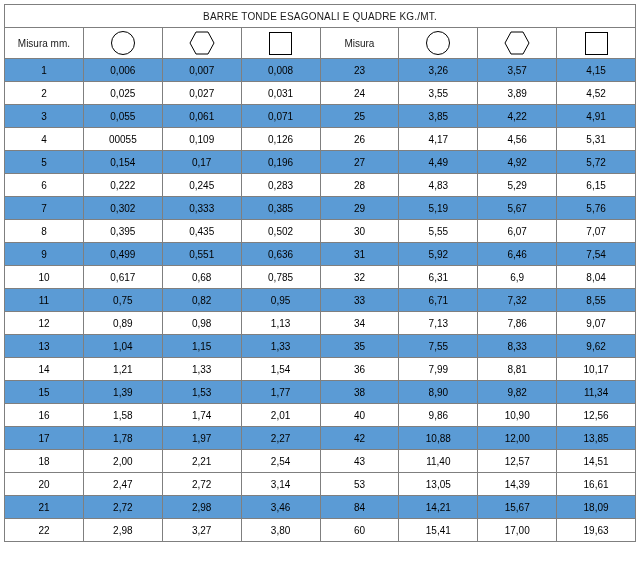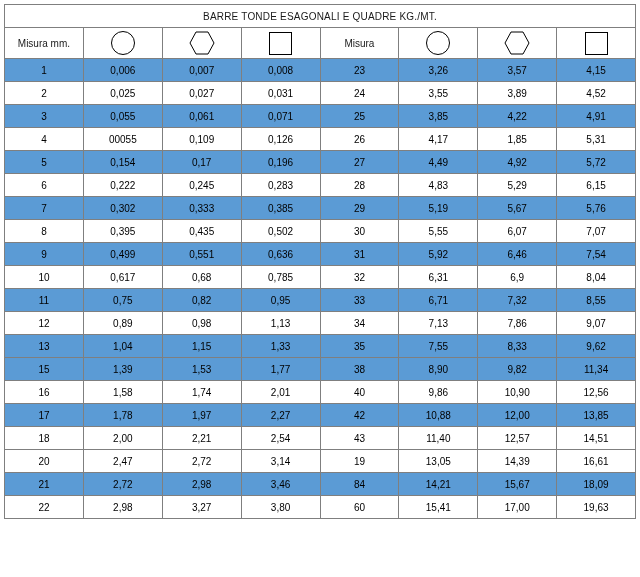--- a/index.html
+++ b/index.html
@@ -156,21 +156,21 @@
           <td class="col-v">4,22</td>
           <td class="col-v">4,91</td>
         </tr>
         <tr class="row-even">
           <td class="col-m">4</td>
           <td class="col-v">00055</td>
           <td class="col-v">0,109</td>
           <td class="col-v">0,126</td>
           <td class="col-m">26</td>
           <td class="col-v">4,17</td>
-          <td class="col-v">1,85</td>
+          <td class="col-v">4,56</td>
           <td class="col-v">5,31</td>
         </tr>
         <tr class="row-odd">
           <td class="col-m">5</td>
           <td class="col-v">0,154</td>
           <td class="col-v">0,17</td>
           <td class="col-v">0,196</td>
           <td class="col-m">27</td>
           <td class="col-v">4,49</td>
           <td class="col-v">4,92</td>
@@ -249,20 +249,30 @@
         <tr class="row-odd">
           <td class="col-m">13</td>
           <td class="col-v">1,04</td>
           <td class="col-v">1,15</td>
           <td class="col-v">1,33</td>
           <td class="col-m">35</td>
           <td class="col-v">7,55</td>
           <td class="col-v">8,33</td>
           <td class="col-v">9,62</td>
         </tr>
+        <tr class="row-even">
+          <td class="col-m">14</td>
+          <td class="col-v">1,21</td>
+          <td class="col-v">1,33</td>
+          <td class="col-v">1,54</td>
+          <td class="col-m">36</td>
+          <td class="col-v">7,99</td>
+          <td class="col-v">8,81</td>
+          <td class="col-v">10,17</td>
+        </tr>
         <tr class="row-odd">
           <td class="col-m">15</td>
           <td class="col-v">1,39</td>
           <td class="col-v">1,53</td>
           <td class="col-v">1,77</td>
           <td class="col-m">38</td>
           <td class="col-v">8,90</td>
           <td class="col-v">9,82</td>
           <td class="col-v">11,34</td>
         </tr>
@@ -294,21 +304,21 @@
           <td class="col-m">43</td>
           <td class="col-v">11,40</td>
           <td class="col-v">12,57</td>
           <td class="col-v">14,51</td>
         </tr>
         <tr class="row-even">
           <td class="col-m">20</td>
           <td class="col-v">2,47</td>
           <td class="col-v">2,72</td>
           <td class="col-v">3,14</td>
-          <td class="col-m">19</td>
+          <td class="col-m">53</td>
           <td class="col-v">13,05</td>
           <td class="col-v">14,39</td>
           <td class="col-v">16,61</td>
         </tr>
         <tr class="row-odd">
           <td class="col-m">21</td>
           <td class="col-v">2,72</td>
           <td class="col-v">2,98</td>
           <td class="col-v">3,46</td>
           <td class="col-m">84</td>

